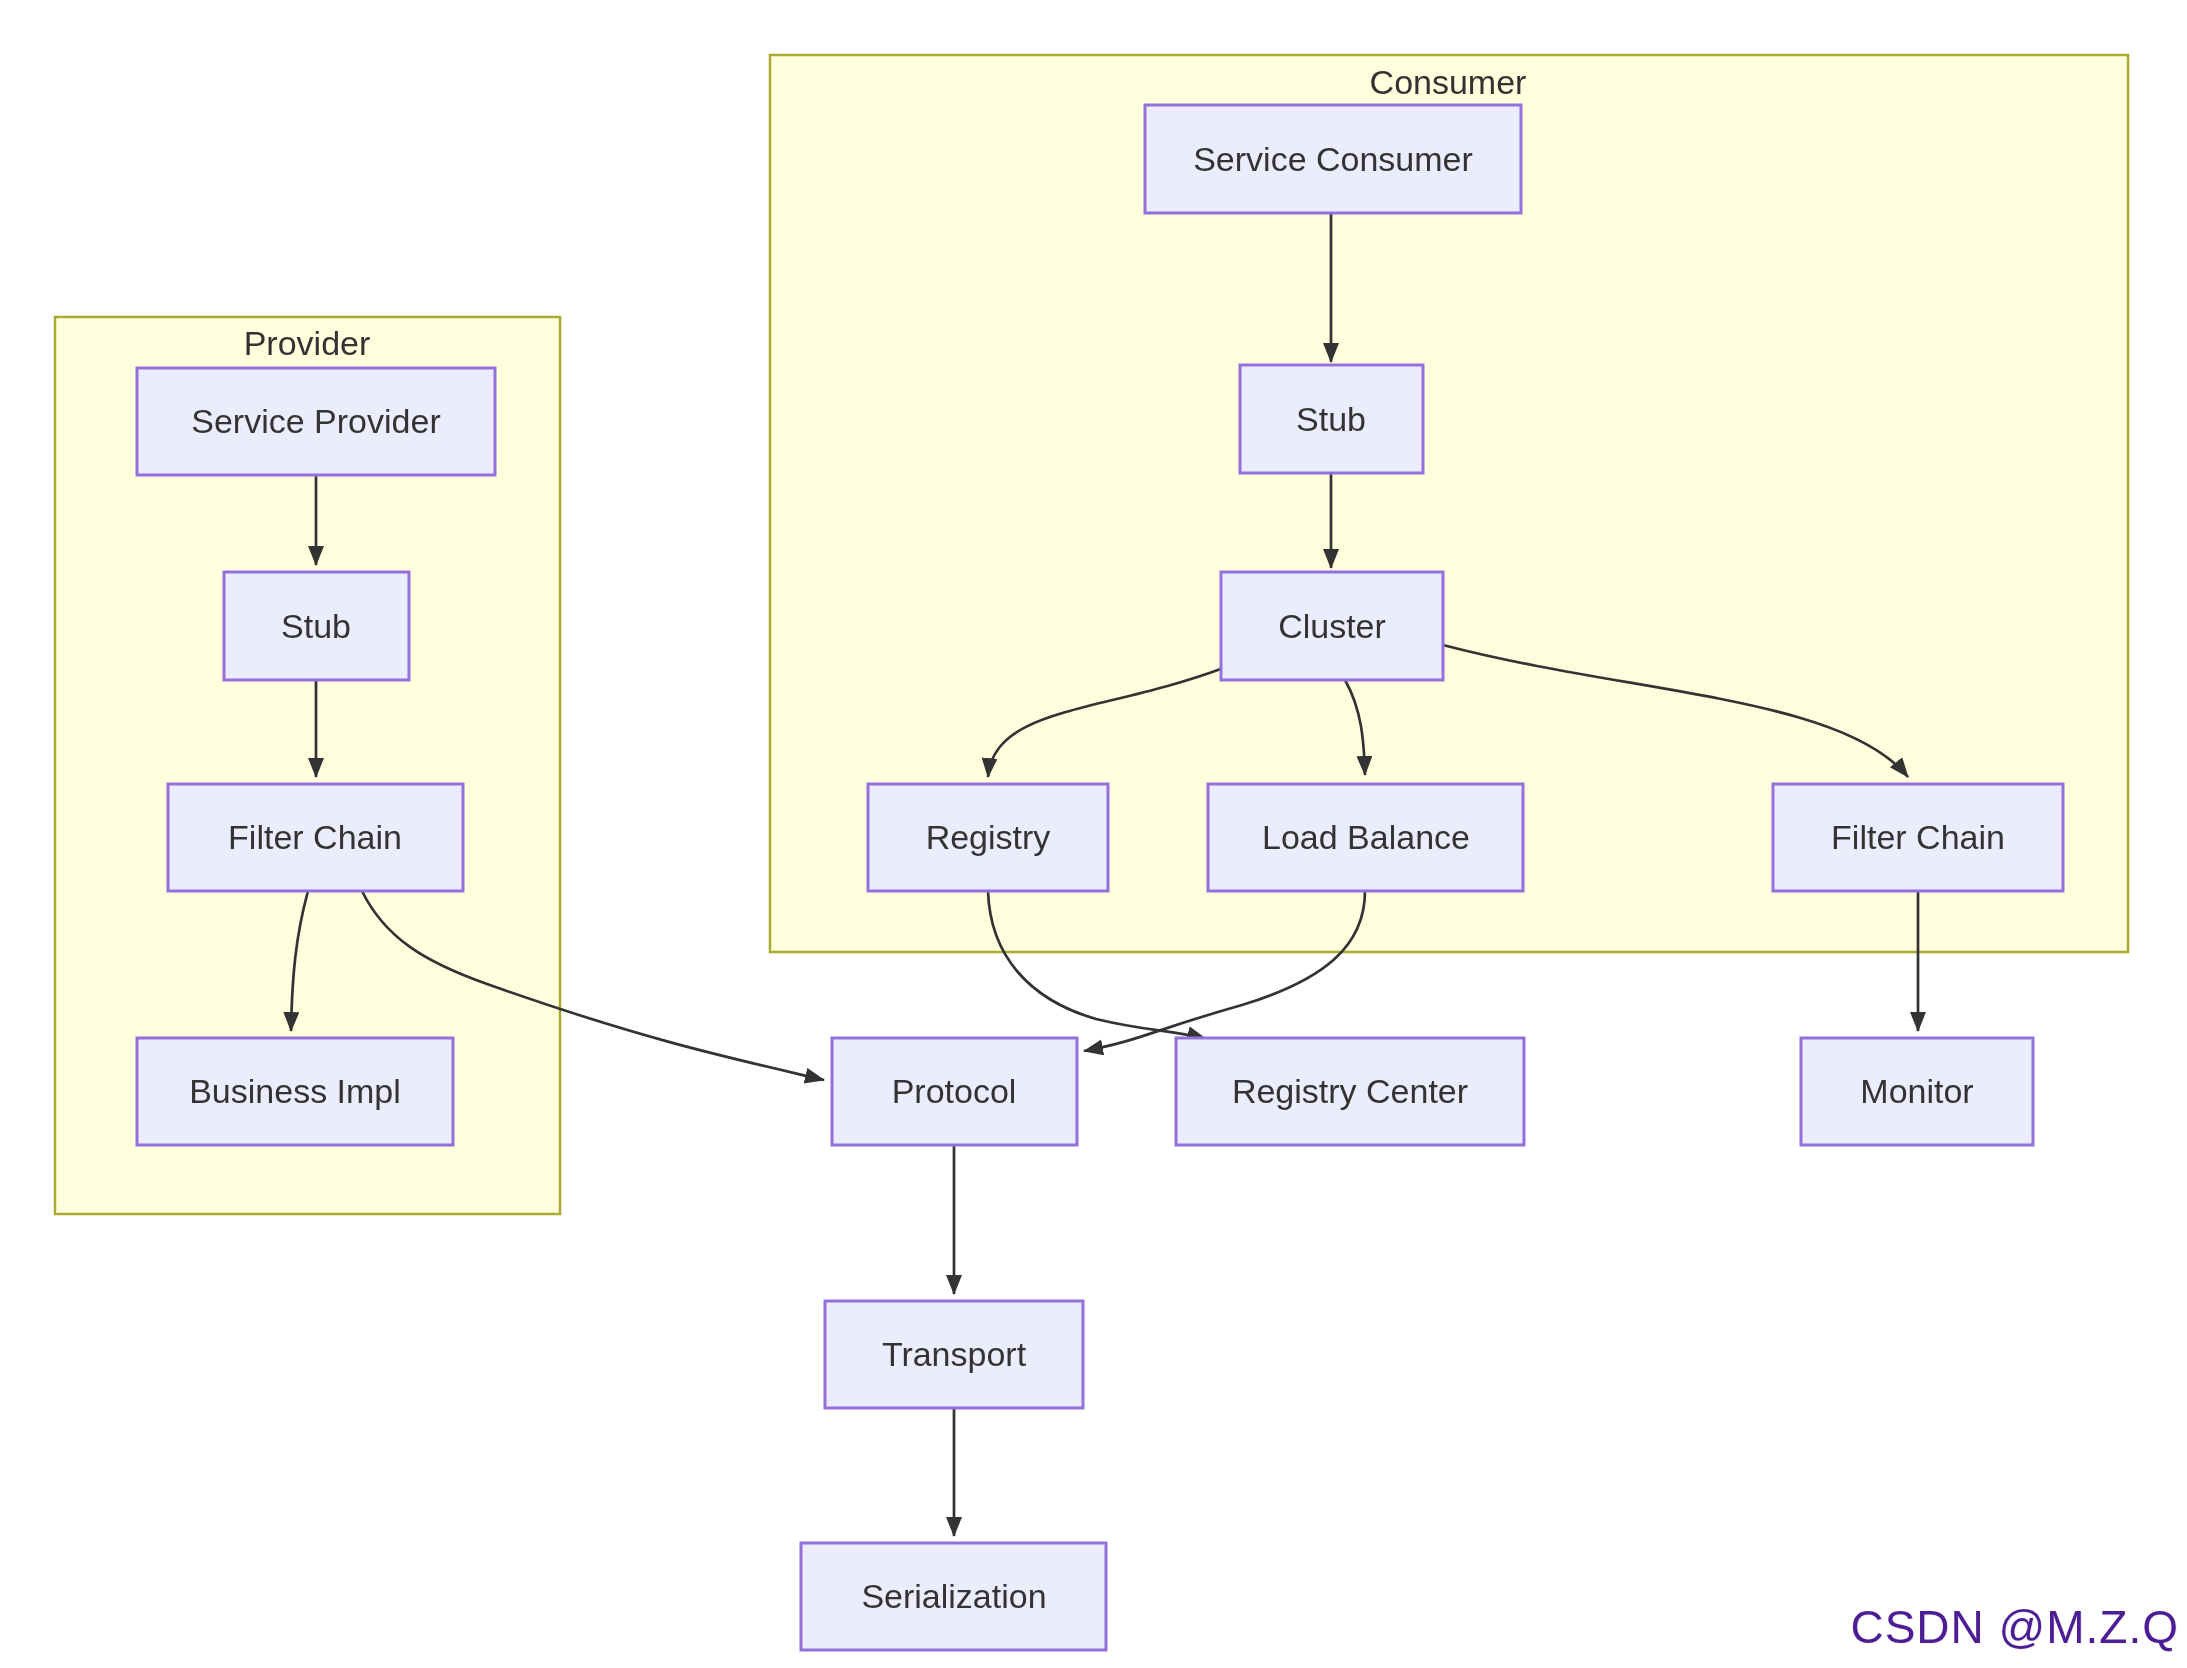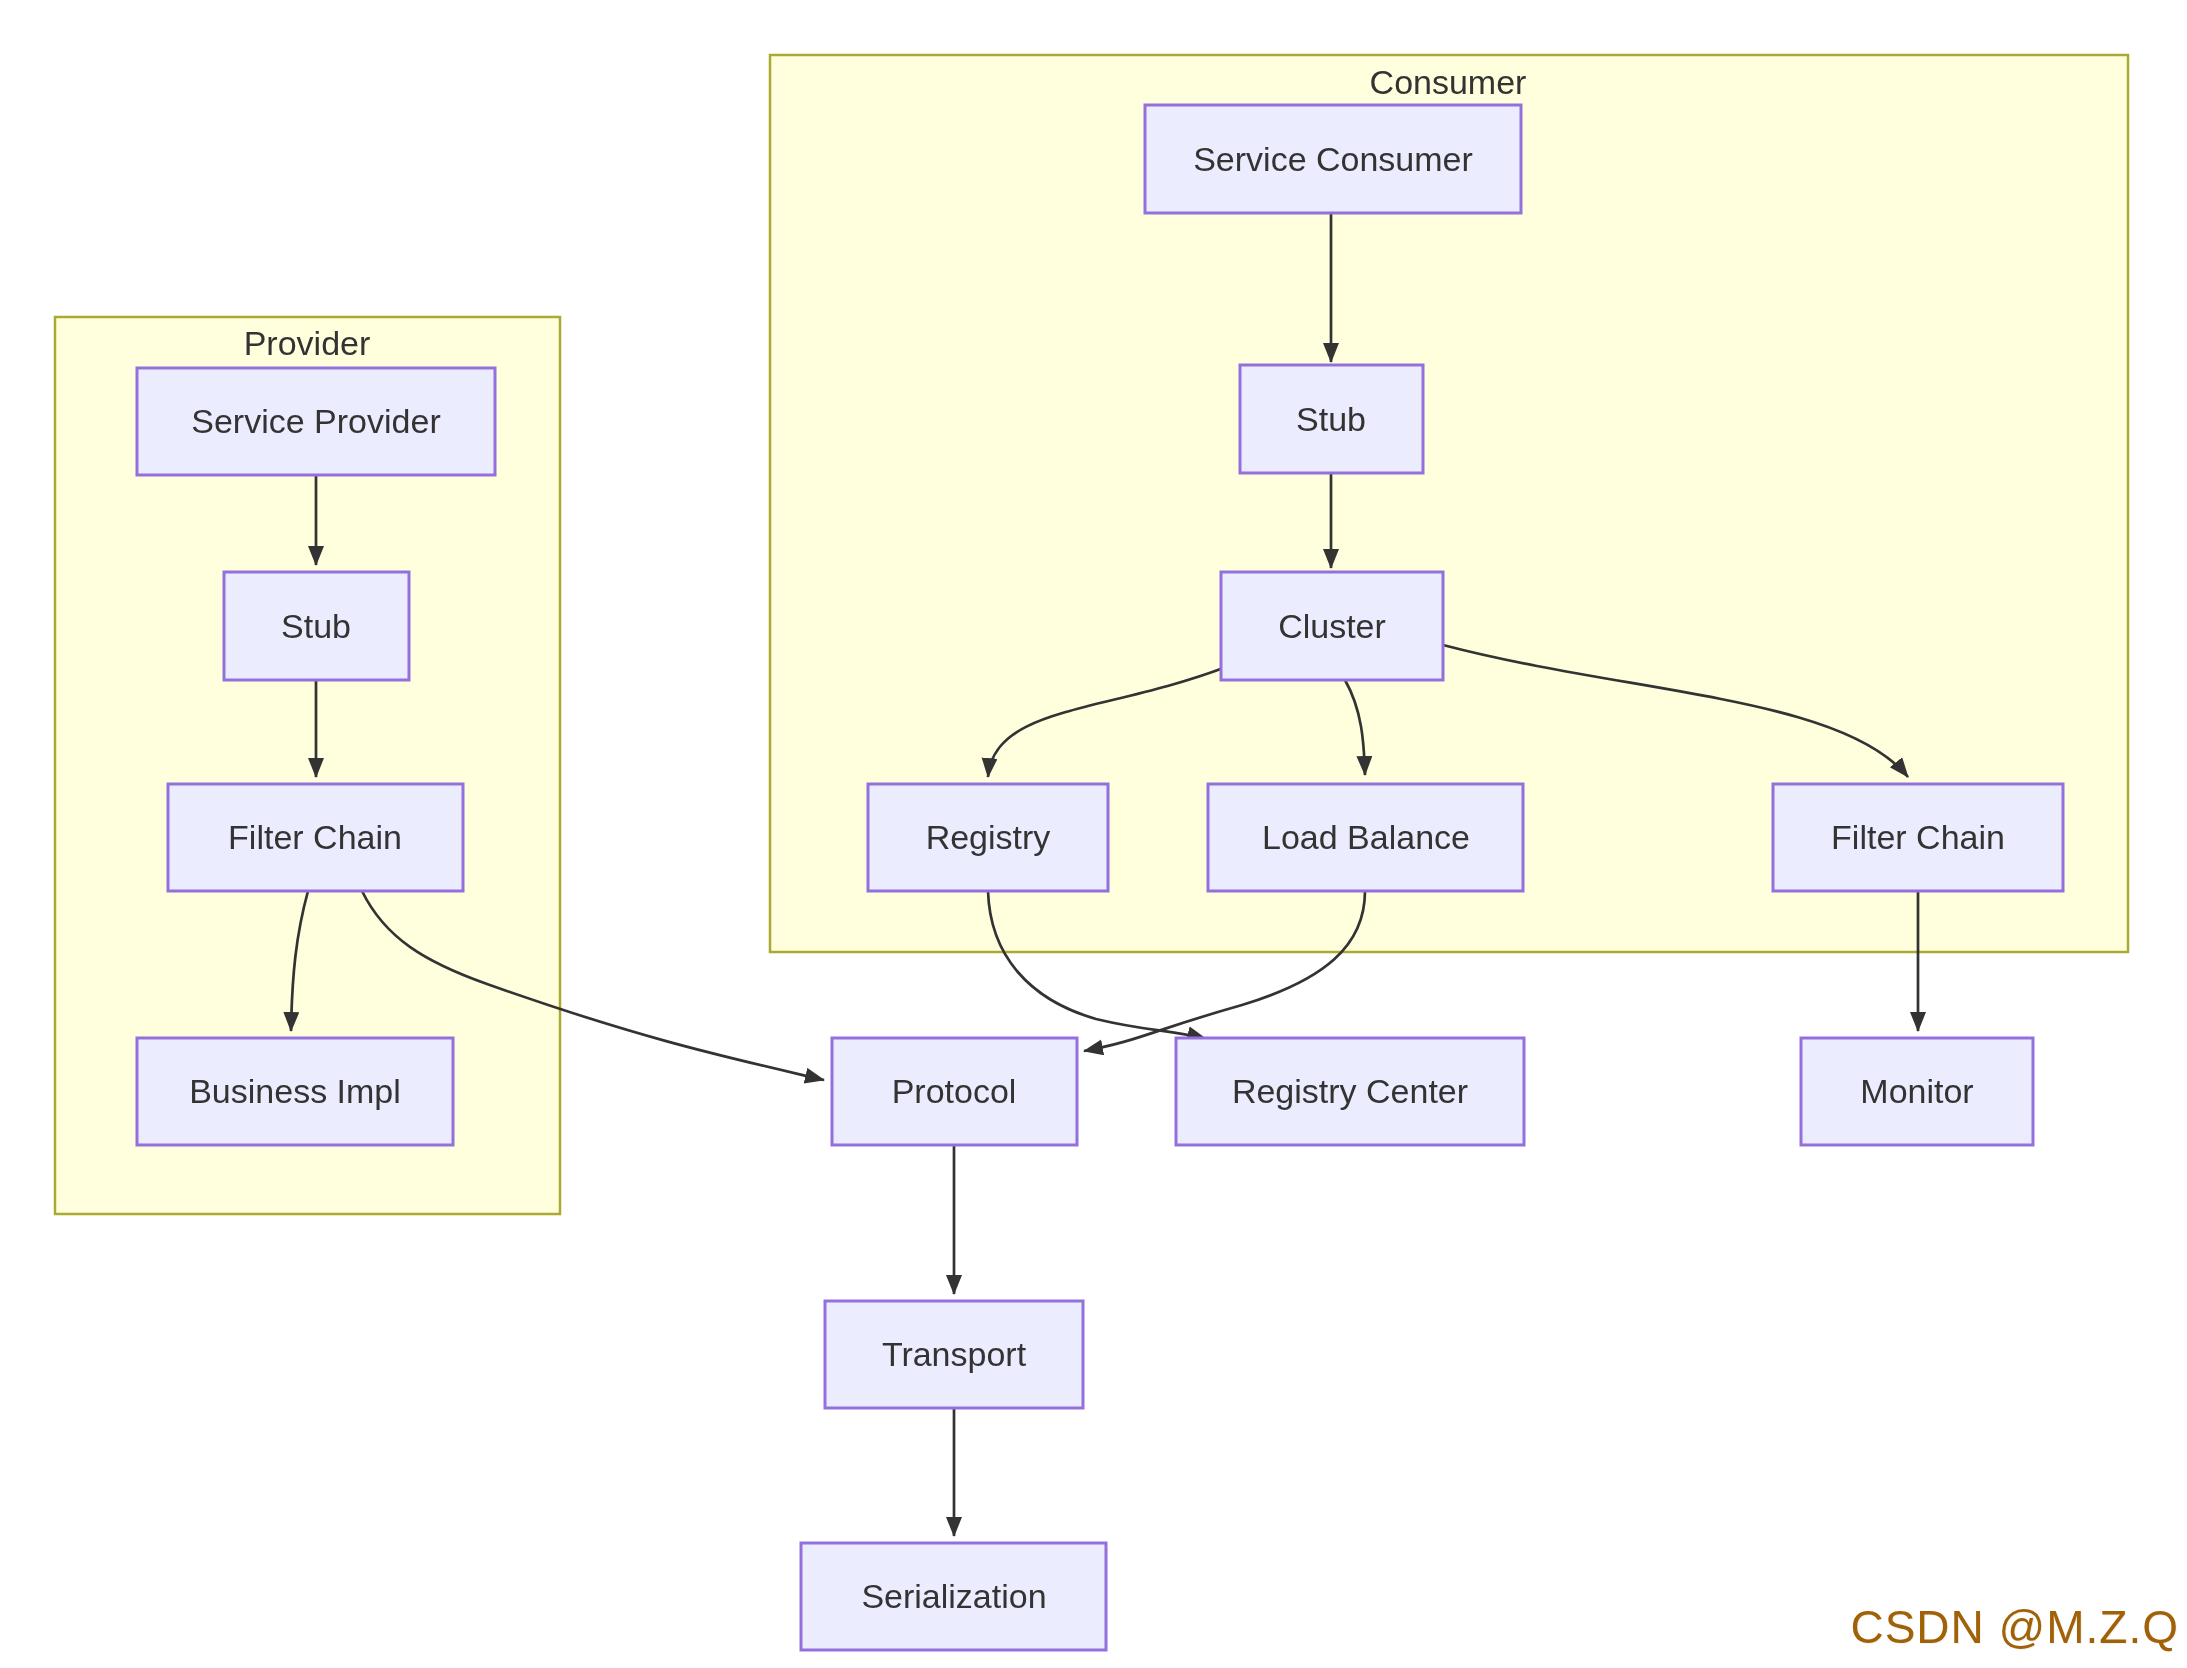--- a/index.html
+++ b/index.html
@@ -6,21 +6,21 @@
   .stage{position:relative;width:2187px;height:1668px;background:#ffffff;overflow:hidden;
          font-family:"Liberation Sans","DejaVu Sans",sans-serif;}
   svg{position:absolute;left:0;top:0;}
   .cluster-rect{fill:#FFFFDE;stroke:#AAAA33;stroke-width:2.5;}
   .node-rect{fill:#ECECFF;stroke:#9370DB;stroke-width:3;}
   .node-label{fill:#333333;font-size:34px;font-family:"Liberation Sans","DejaVu Sans",sans-serif;
               text-anchor:middle;dominant-baseline:middle;}
   .cluster-label{fill:#333333;font-size:34px;font-family:"Liberation Sans","DejaVu Sans",sans-serif;
               text-anchor:middle;dominant-baseline:middle;}
   .edge{fill:none;stroke:#333333;stroke-width:2.7;}
-  .watermark{position:absolute;right:8px;bottom:14px;color:#a16207;font-size:46px;
+  .watermark{position:absolute;right:8px;bottom:14px;color:#4c1d95;font-size:46px;
              letter-spacing:1px;text-shadow:1px 1px 0 #f2f2f2;
              font-family:"Liberation Sans","DejaVu Sans",sans-serif;}
 </style>
 </head>
 <body>
 
 <div class="stage">
   <svg width="2187" height="1668" viewBox="0 0 2187 1668">
     <defs>
       <marker id="arrow" markerUnits="userSpaceOnUse" markerWidth="22" markerHeight="18" refX="19" refY="8" orient="auto">

